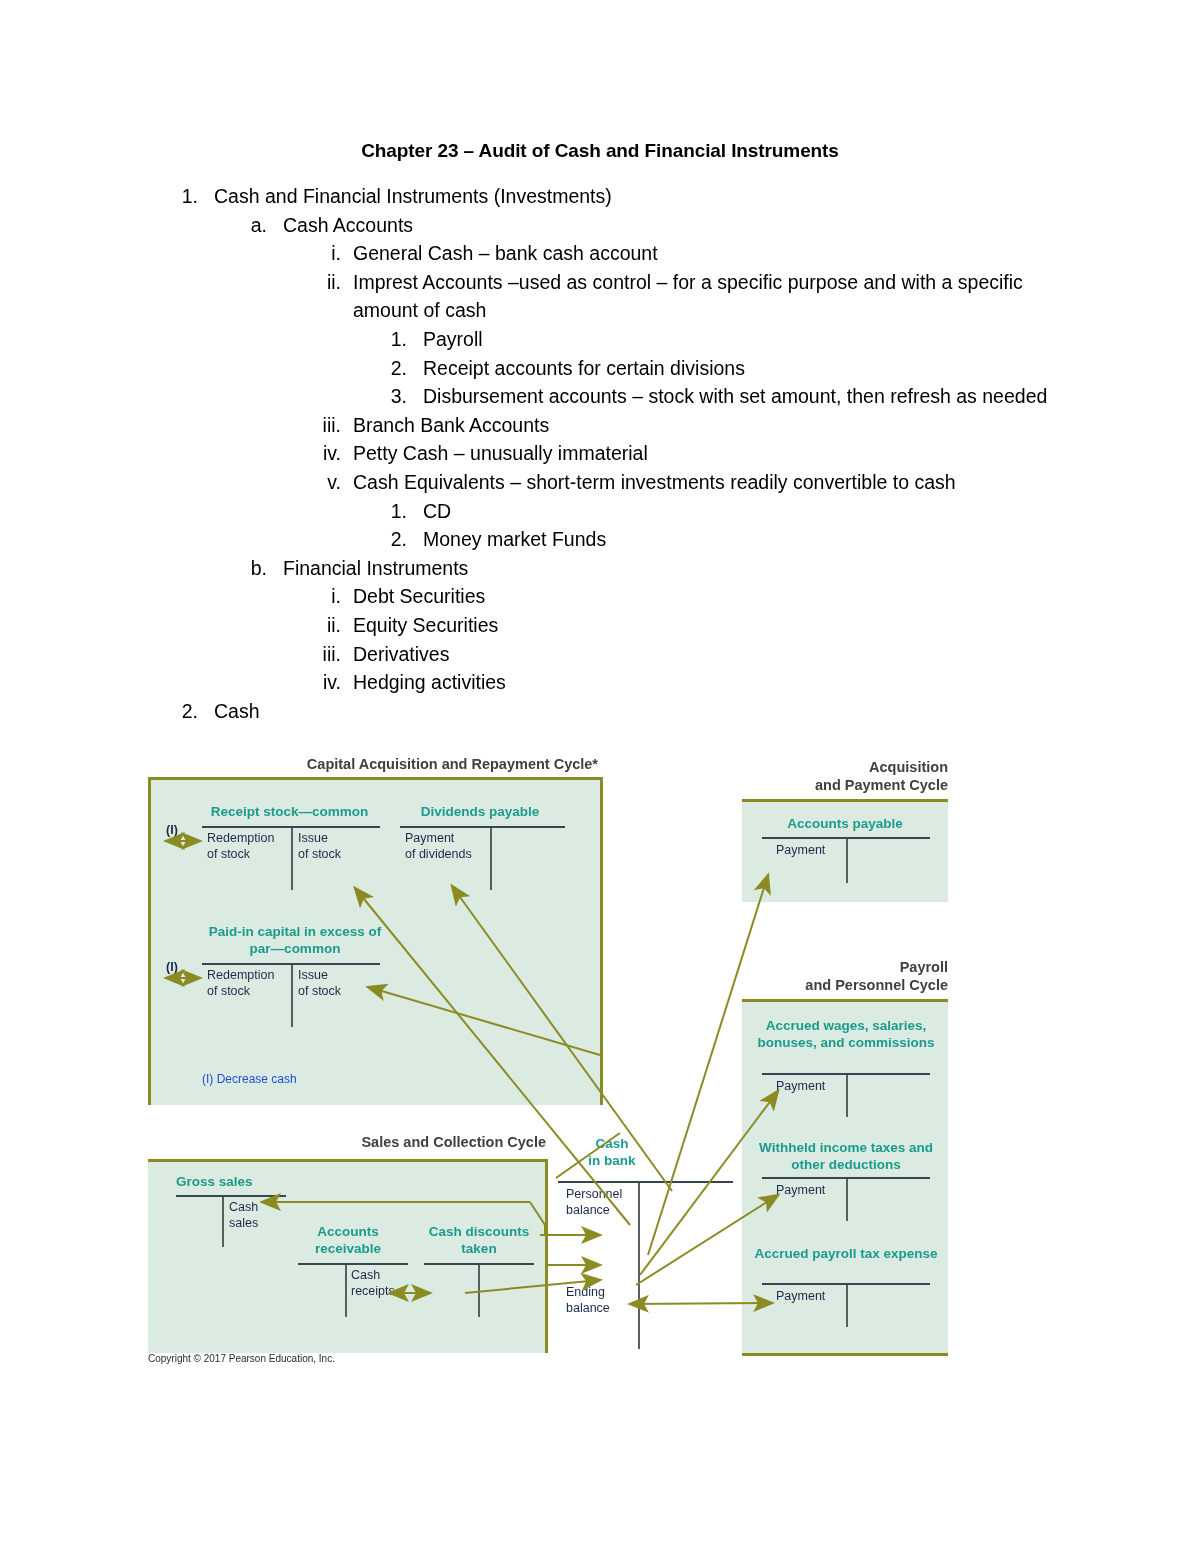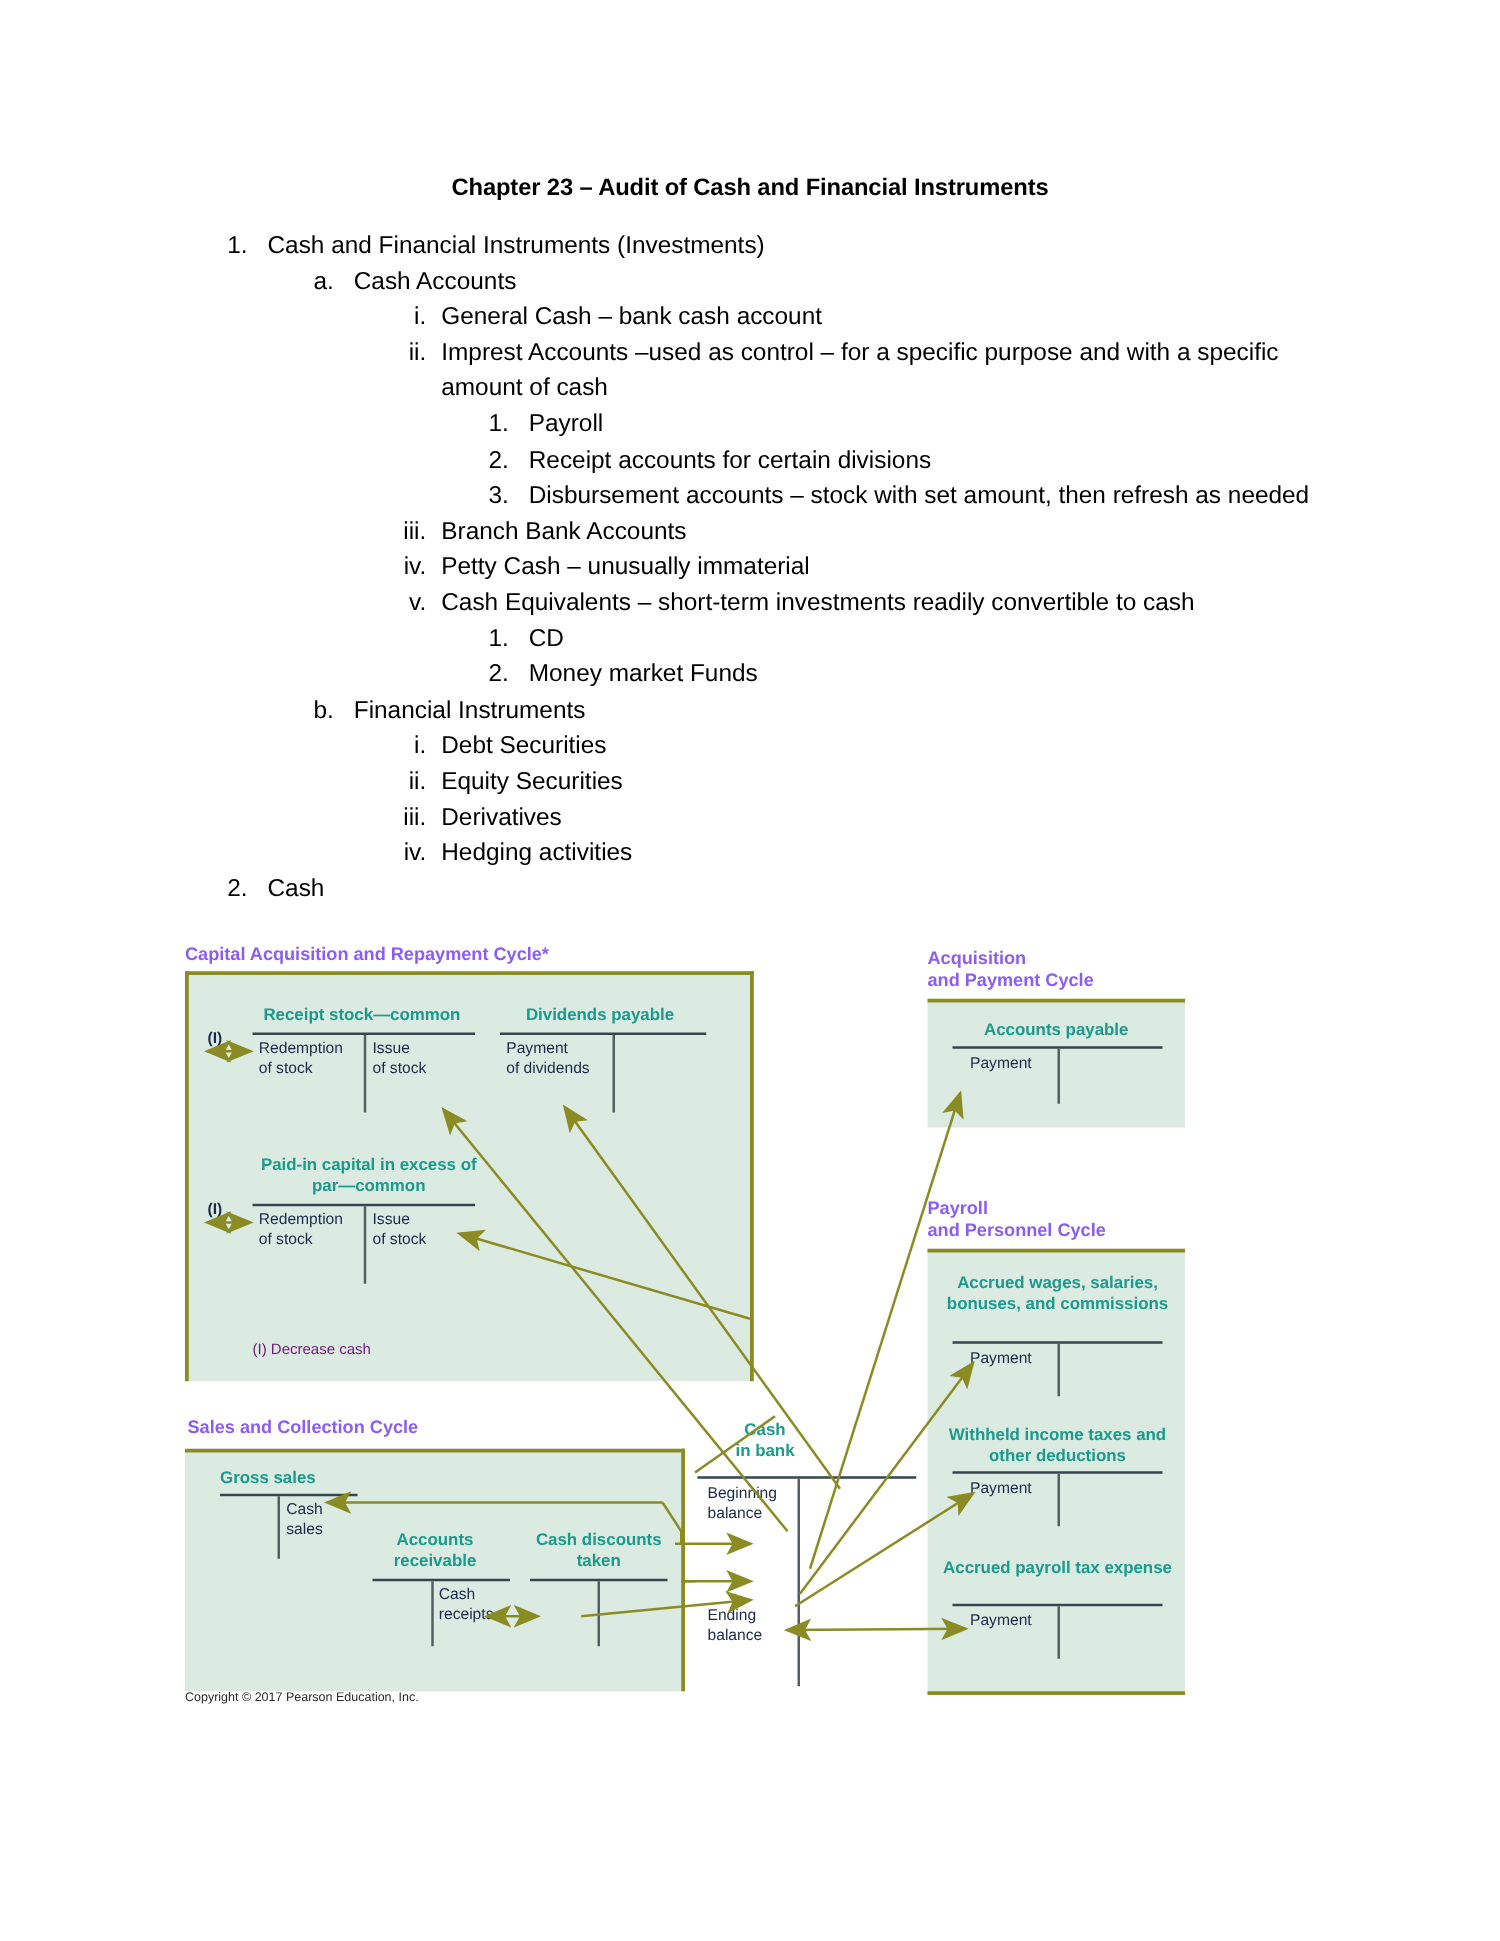--- a/index.html
+++ b/index.html
@@ -79,22 +79,22 @@
     border-top: 3px solid #8b8b24;
   }
   .fig-box.with-left { border-left: 3px solid #8b8b24; }
   .fig-box.with-right { border-right: 3px solid #8b8b24; }
   .fig-box.with-bottom { border-bottom: 3px solid #8b8b24; }
 
   .cycle-title {
     position: absolute;
     font-size: 14.5px;
     font-weight: bold;
-    color: #8b5cf6;
-    text-align: left;
+    color: #404040;
+    text-align: right;
     line-height: 18px;
   }
   .acct-title {
     position: absolute;
     font-size: 13.5px;
     font-weight: bold;
     color: #1a9b8c;
     text-align: center;
     line-height: 17px;
   }
@@ -117,21 +117,21 @@
   }
   .note-i {
     position: absolute;
     font-size: 12.5px;
     font-weight: bold;
     color: #1b2a4a;
   }
   .note-legend {
     position: absolute;
     font-size: 12px;
-    color: #701a75;
+    color: #1d4ed8;
   }
   .copyright {
     position: absolute;
     font-size: 10px;
     color: #2a2a2a;
   }
   .arrows {
     position: absolute;
     left: 0;
     top: 0;
@@ -337,21 +337,21 @@
 
   <div class="acct-title" style="left:412px; top:468px; width:134px;">Cash
 discounts taken</div>
   <div class="acct-rule" style="left:424px; top:508px; width:110px;"></div>
   <div class="acct-stem" style="left:478px; top:510px; height:52px;"></div>
 
   <div class="acct-title" style="left:572px; top:380px; width:80px; white-space:pre-line;">Cash
 in bank</div>
   <div class="acct-rule" style="left:558px; top:426px; width:175px;"></div>
   <div class="acct-stem" style="left:638px; top:428px; height:166px;"></div>
-  <div class="acct-entry" style="left:566px; top:432px; width:74px;">Beginning
+  <div class="acct-entry" style="left:566px; top:432px; width:74px;">Personnel
 balance</div>
   <div class="acct-entry" style="left:566px; top:530px; width:74px;">Ending
 balance</div>
 
   <svg class="arrows" viewBox="0 0 1200 640">
     <defs>
       <marker id="ah" markerWidth="11" markerHeight="9" refX="9.5" refY="4.5" orient="auto">
         <path d="M0,0 L11,4.5 L0,9 L2.5,4.5 Z" fill="#8b8b24"></path>
       </marker>
       <marker id="ah-start" markerWidth="11" markerHeight="9" refX="1.5" refY="4.5" orient="auto">

